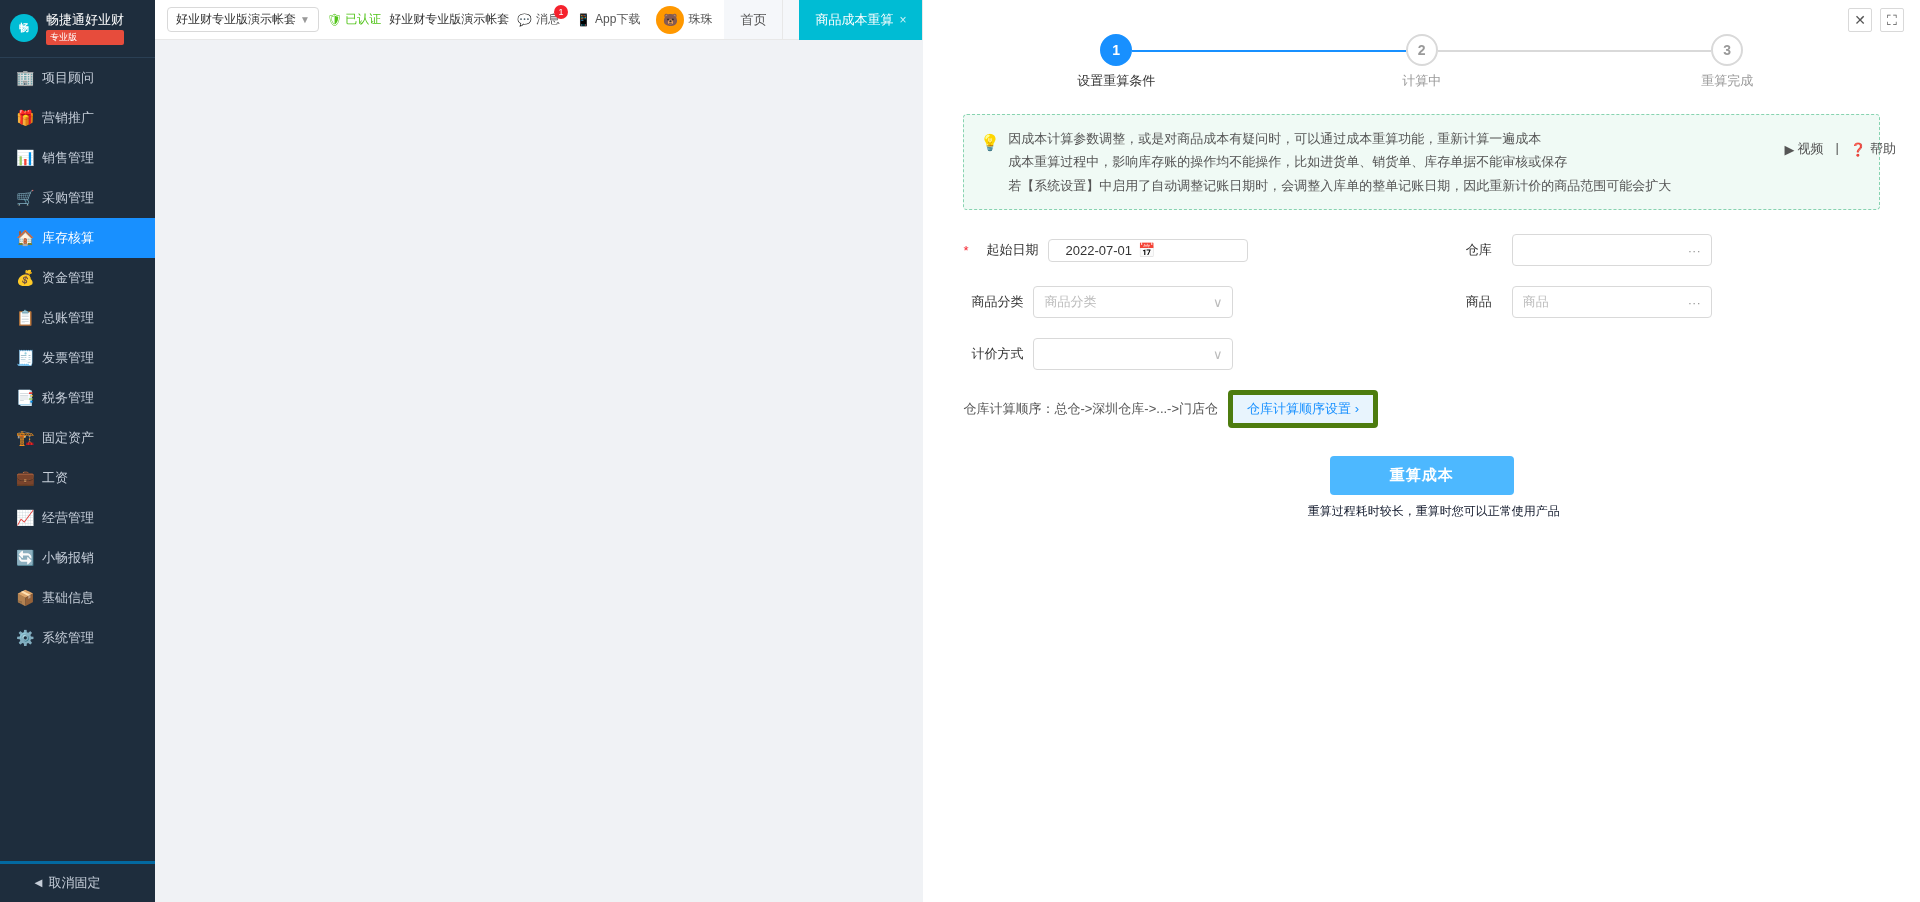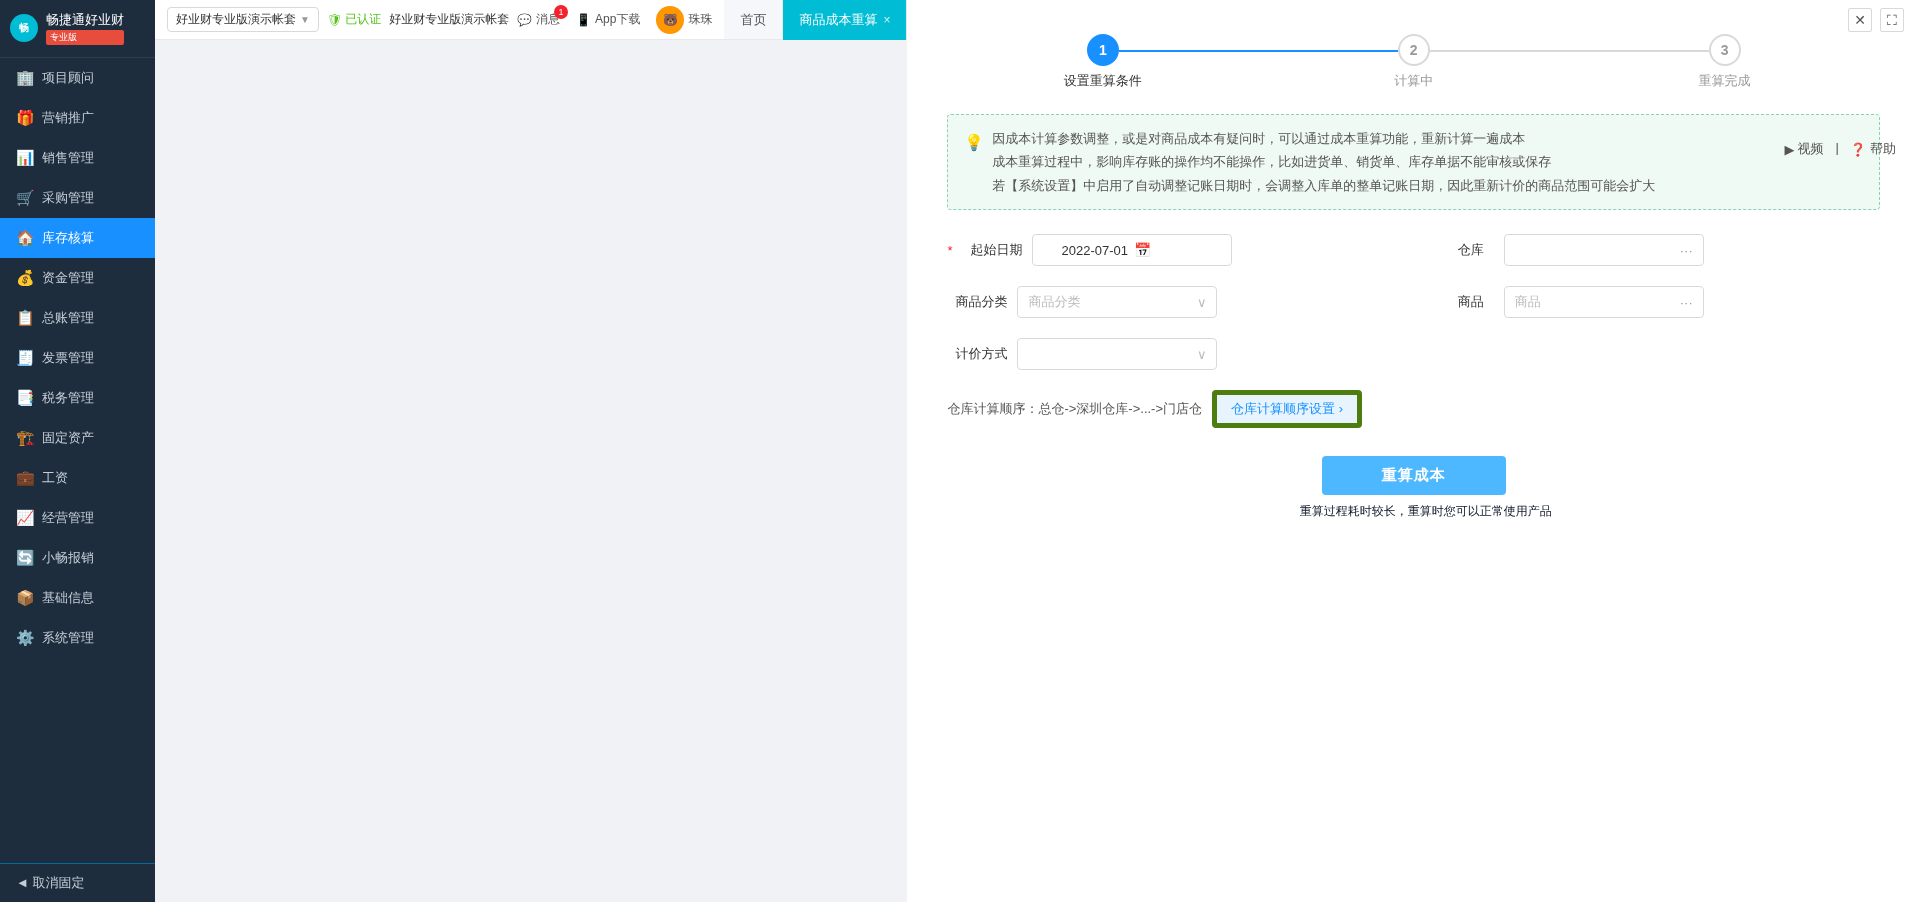--- a/index.html
+++ b/index.html
@@ -40,22 +40,22 @@
       padding: 11px 16px;
       cursor: pointer;
       color: #c5cdd8;
       font-size: 13px;
       position: relative;
     }
     .sidebar-item.active { background: #1890ff; color: #fff; }
     .sidebar-item .item-icon { font-size: 15px; width: 18px; text-align: center; }
 
     .sidebar-bottom {
-      padding: 10px 16px;
-      border-top: 1px solid #0369a1;
+      padding: 10px 32px;
+      border-top: 3px solid #0369a1;
       display: flex;
       align-items: center;
       gap: 6px;
       cursor: pointer;
       color: #c5cdd8;
       font-size: 13px;
     }
 
     
     .main {
@@ -109,21 +109,21 @@
     }
 
     
     .tabs-bar {
       height: 40px;
       background: #f5f7fa;
       display: flex;
       align-items: center;
       padding: 0 0 0 0;
       border-bottom: 1px solid #e8e8e8;
-      gap: 0;
+      gap: 16px;
     }
     .tab-item {
       height: 40px;
       display: flex; align-items: center;
       padding: 0 16px;
       font-size: 13px;
       cursor: pointer;
       color: #555;
       border-right: 1px solid #e8e8e8;
     }
@@ -203,23 +203,23 @@
       align-items: center;
       margin-bottom: 20px;
       gap: 0;
     }
     .form-group {
       display: flex; align-items: center; gap: 10px; flex: 1;
     }
     .form-label { font-size: 13px; color: #333; min-width: 60px; text-align: right; }
     .form-input {
       border: 1px solid #d9d9d9; border-radius: 4px;
-      padding: 5px 28px; font-size: 13px; color: #333;
+      padding: 5px 16px; font-size: 13px; color: #333;
       background: #fff; display: flex; align-items: center; gap: 6px;
-      min-width: 200px; height: 32px;
+      min-width: 200px; height: 23px;
     }
     .form-input .cal-icon { color: #1890ff; font-size: 14px; }
     .form-select {
       border: 1px solid #d9d9d9; border-radius: 4px;
       padding: 5px 10px; font-size: 13px; color: #bbb;
       background: #fff; display: flex; align-items: center; gap: 6px;
       min-width: 200px; height: 32px; cursor: pointer;
       justify-content: space-between;
     }
     .form-select-value { color: #bbb; }

